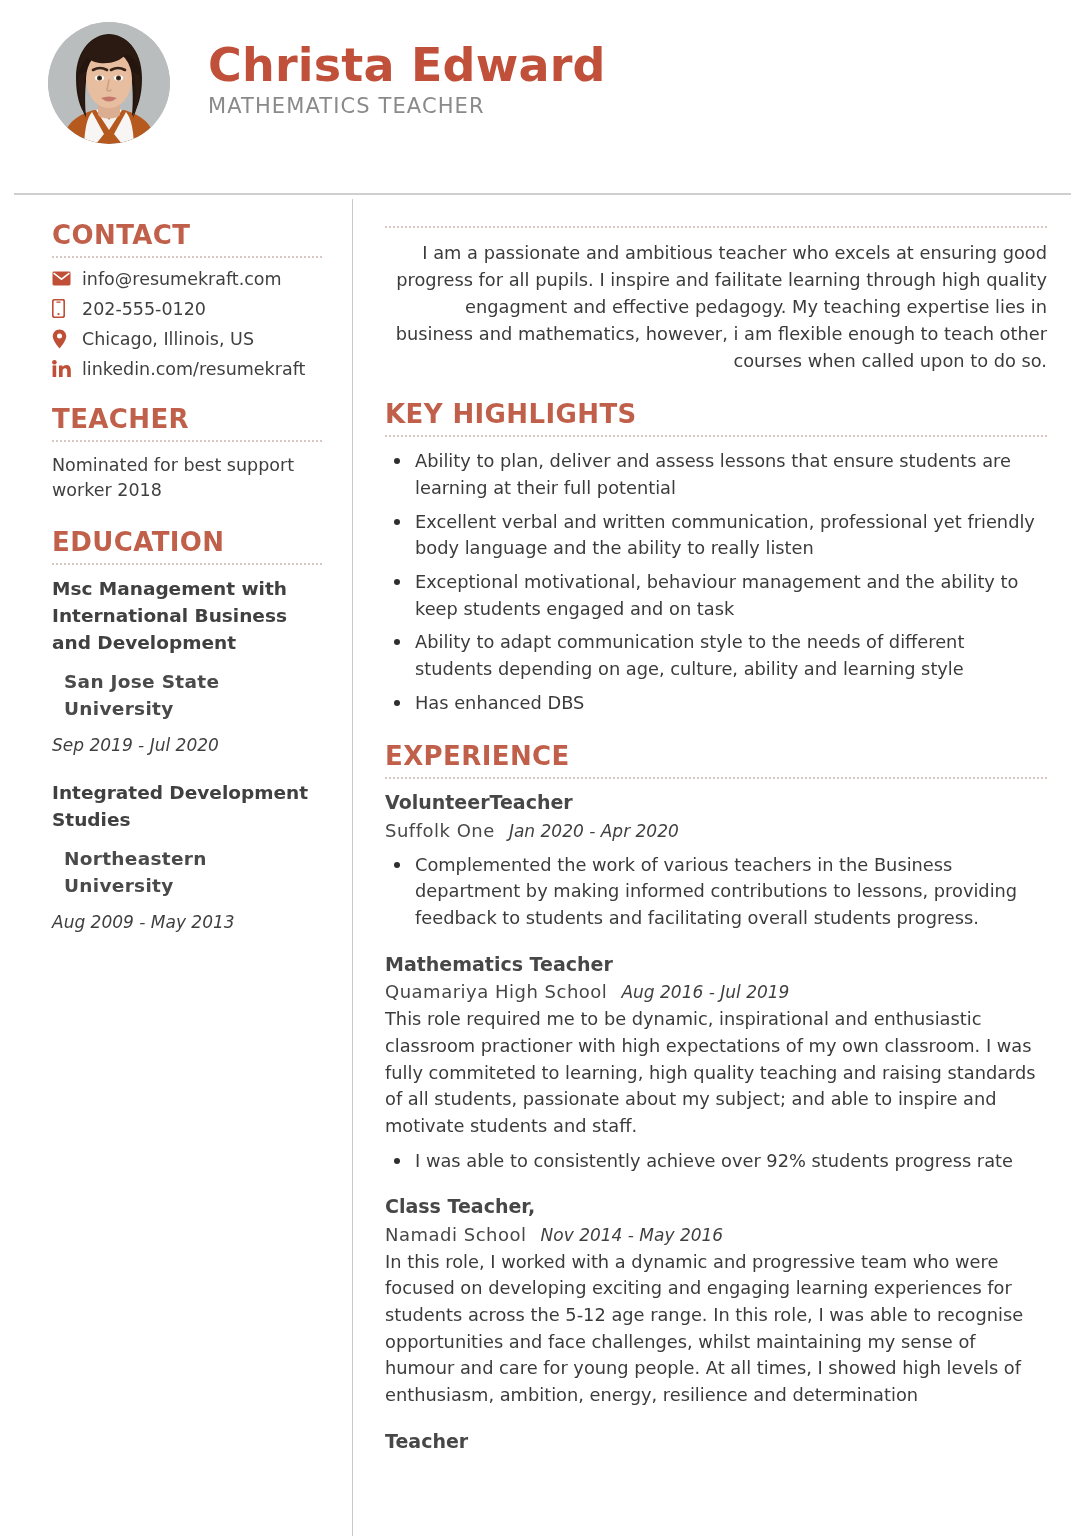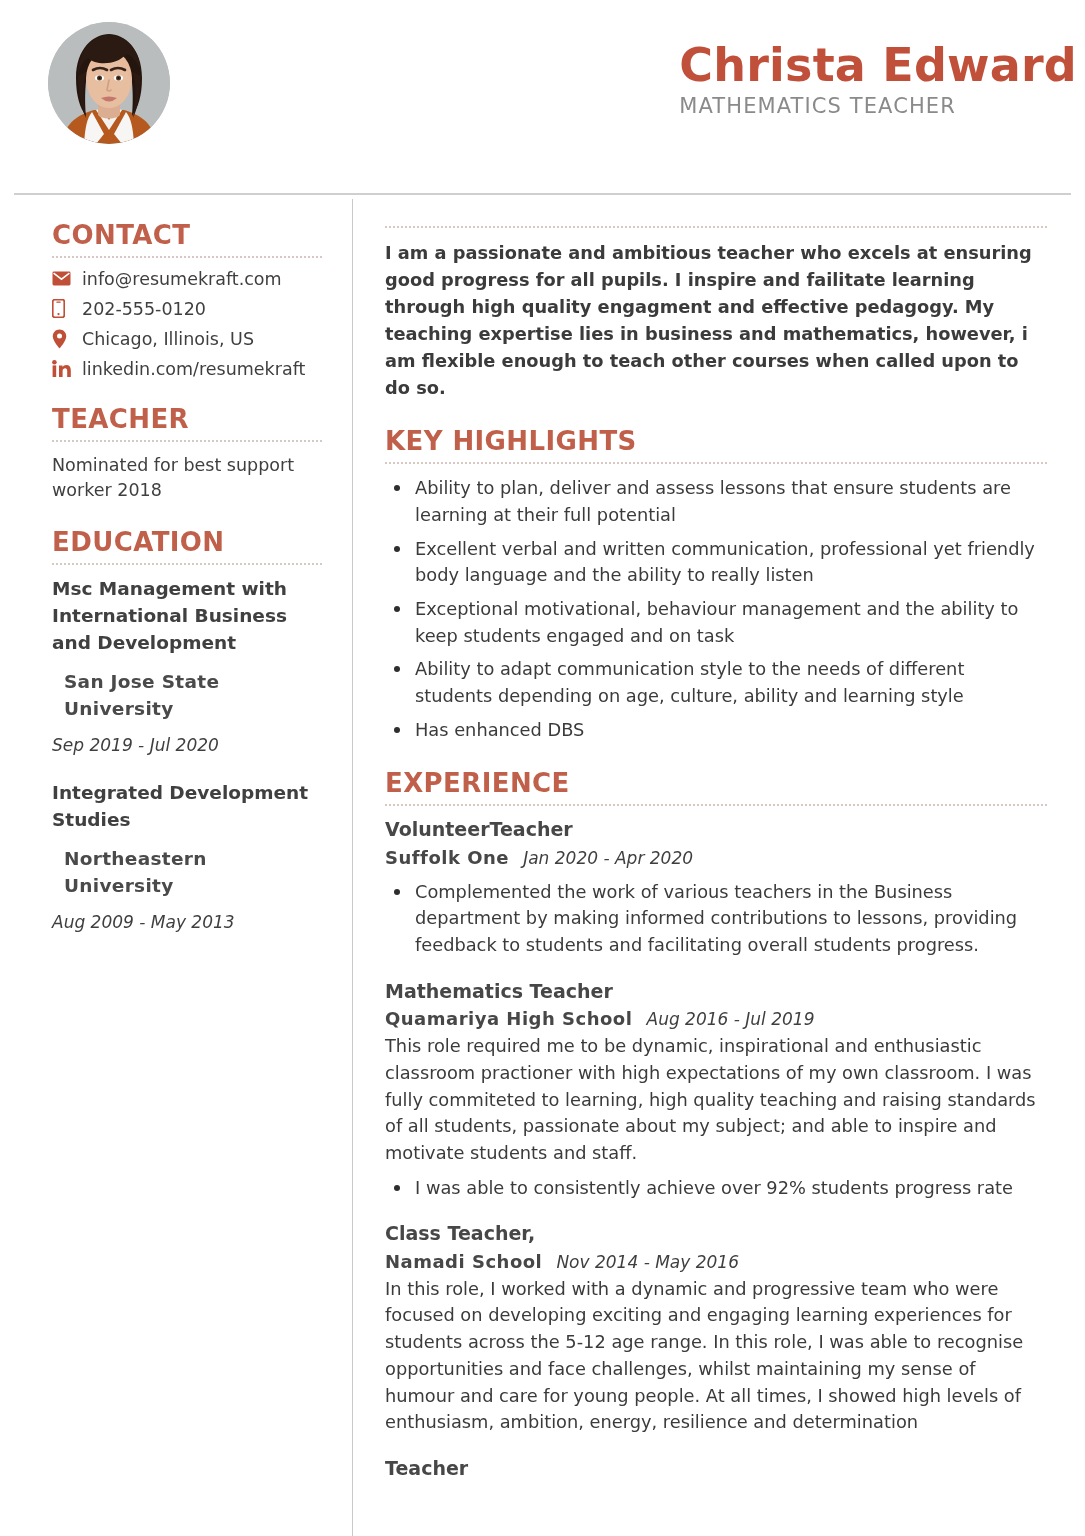--- a/index.html
+++ b/index.html
@@ -13,24 +13,23 @@
     font-family: "DejaVu Sans", "Liberation Sans", sans-serif;
     color: #3a3a3a;
     overflow: hidden;
     position: relative;
   }
 
   
   .header {
     display: flex;
     align-items: center;
-    padding: 30px 8px 0 48px;
+    padding: 30px 0 0 48px;
     height: 135px;
     box-sizing: border-box;
-    justify-content: space-between;
   }
   .avatar {
     width: 122px;
     height: 122px;
     border-radius: 50%;
     overflow: hidden;
     flex: 0 0 122px;
     position: relative;
     background: #b9bdbd;
   }
@@ -162,22 +161,21 @@
     margin: 0;
     line-height: 1.4;
   }
 
   
   .para {
     font-size: 17.8px;
     line-height: 1.52;
     color: #3b3b3b;
     margin: 0;
-    text-align: left;
-    font-weight: bold;
+    text-align: right;
   }
   .bullets {
     margin: 0;
     padding: 0;
     list-style: none;
   }
   .bullets li {
     position: relative;
     padding-left: 30px;
     font-size: 17.8px;
@@ -205,21 +203,21 @@
     color: #474747;
     margin: 0 0 2px 0;
     line-height: 1.35;
   }
   .exp-meta {
     margin: 0 0 1px 0;
     line-height: 1.4;
   }
   .exp-company {
     font-size: 18px;
-    font-weight: bold;
+    font-weight: normal;
     color: #474747;
     letter-spacing: 0.5px;
     text-align: center;
   }
   .exp-dates {
     font-size: 17px;
     font-style: italic;
     color: #3f3f3f;
     margin-left: 9px;
   }

